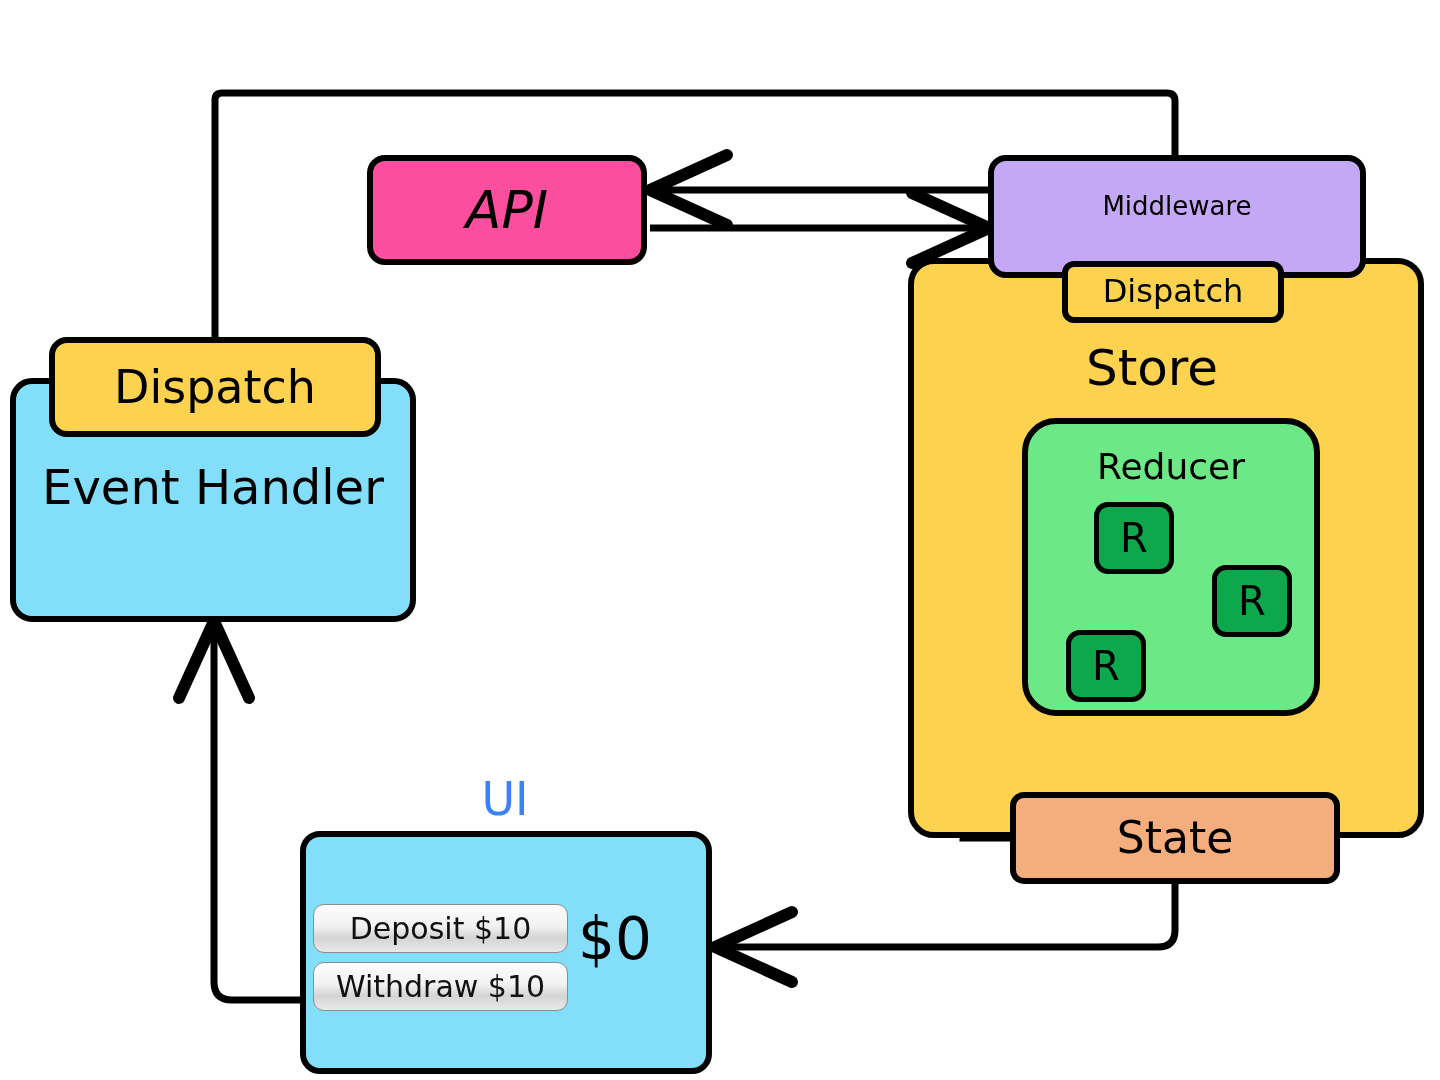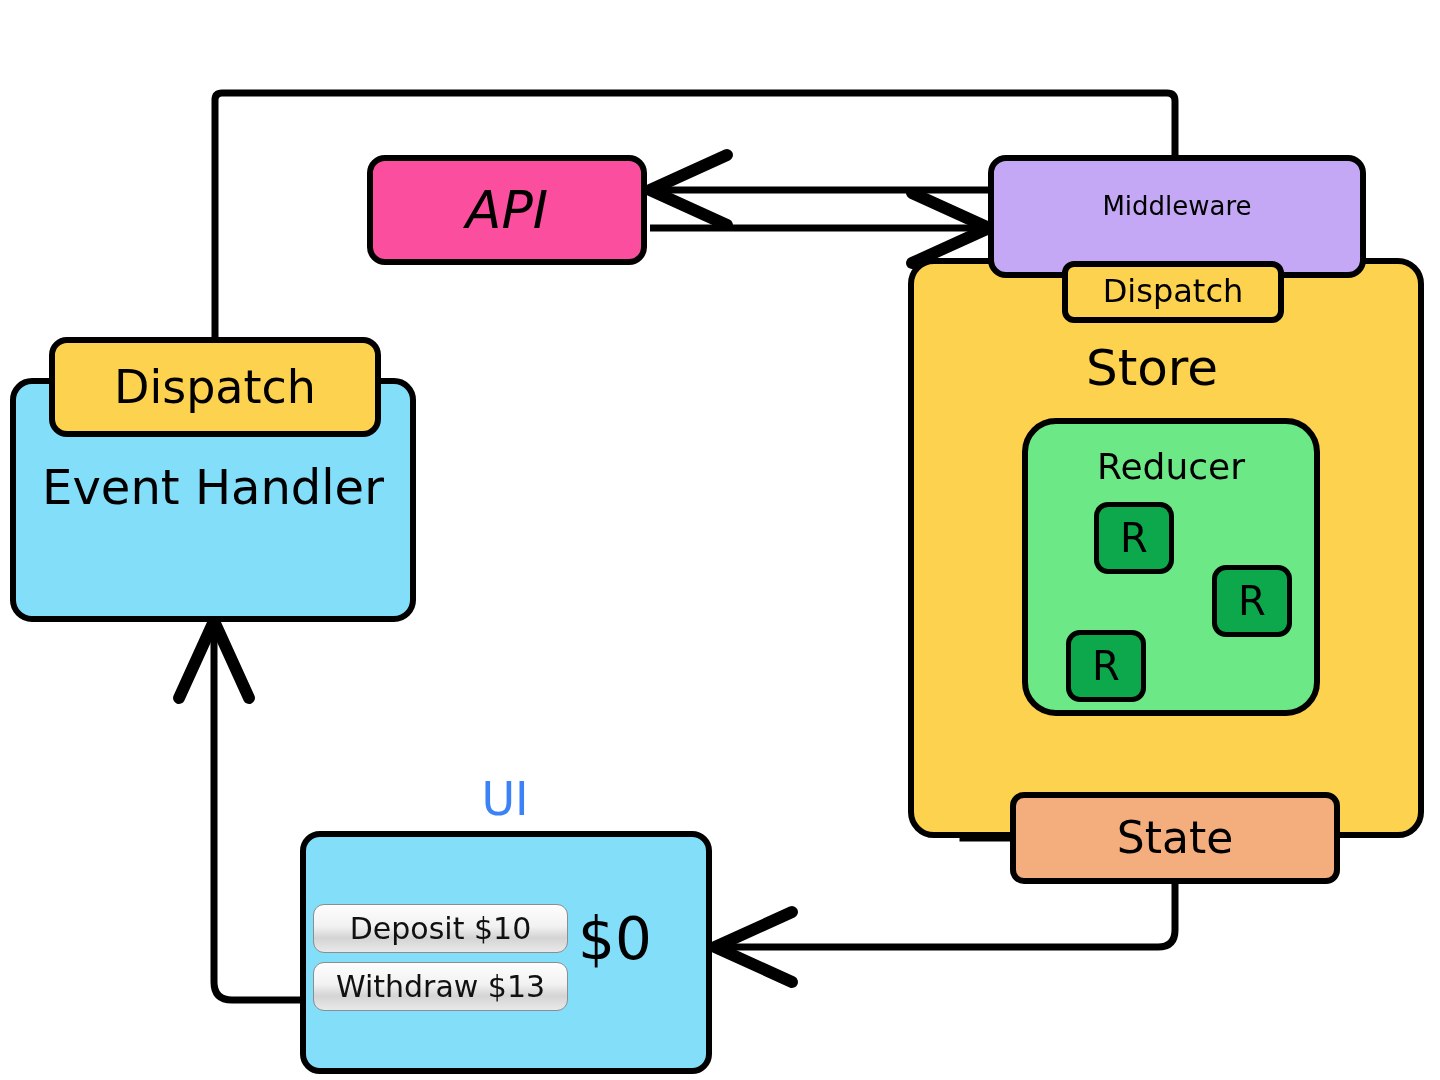--- a/index.html
+++ b/index.html
@@ -245,18 +245,18 @@
   </div>
 
   <div id="ui-label">UI</div>
 
   <div class="node" id="ui-box" style="--c-eventhandler:#83defa; background:#83defa;"></div>
 
   <div class="ui-btn" id="btn-deposit">
     <span>Deposit $10</span>
   </div>
   <div class="ui-btn" id="btn-withdraw">
-    <span>Withdraw $13</span>
+    <span>Withdraw $10</span>
   </div>
 
   <div id="ui-balance">$0</div>
 
 </div>
 
 </body></html>

